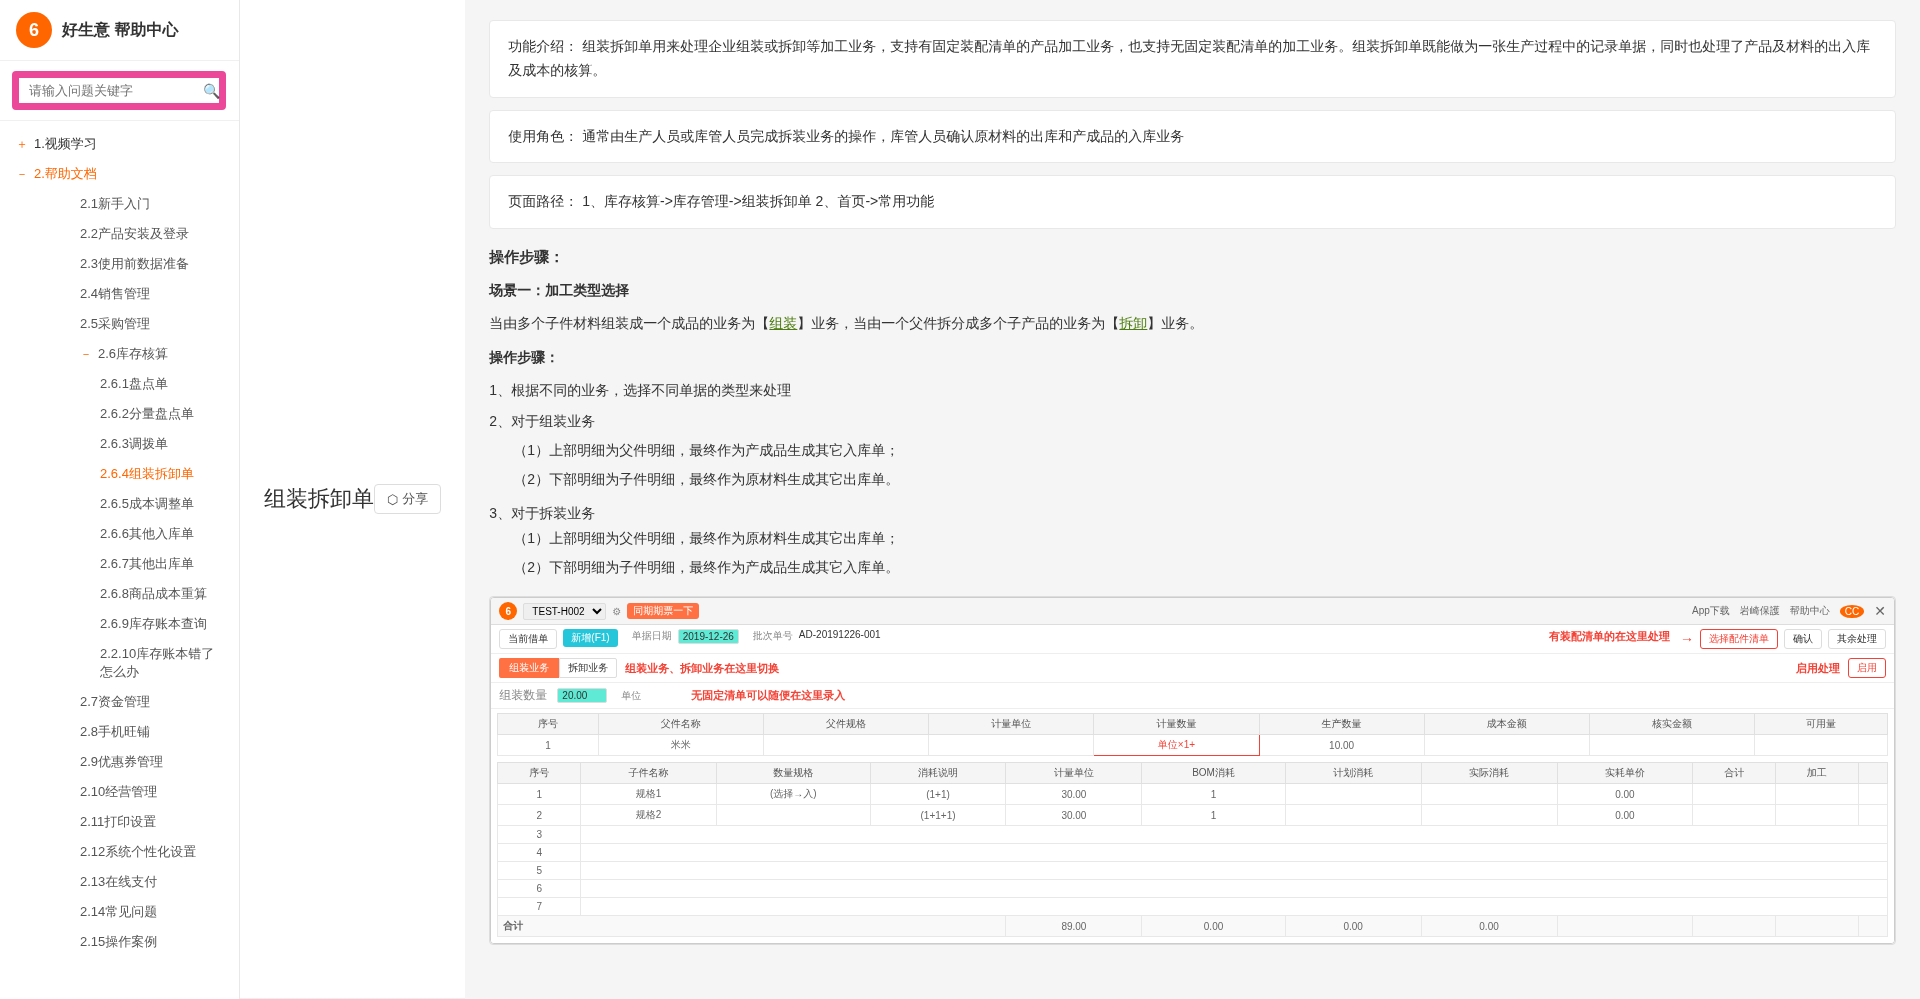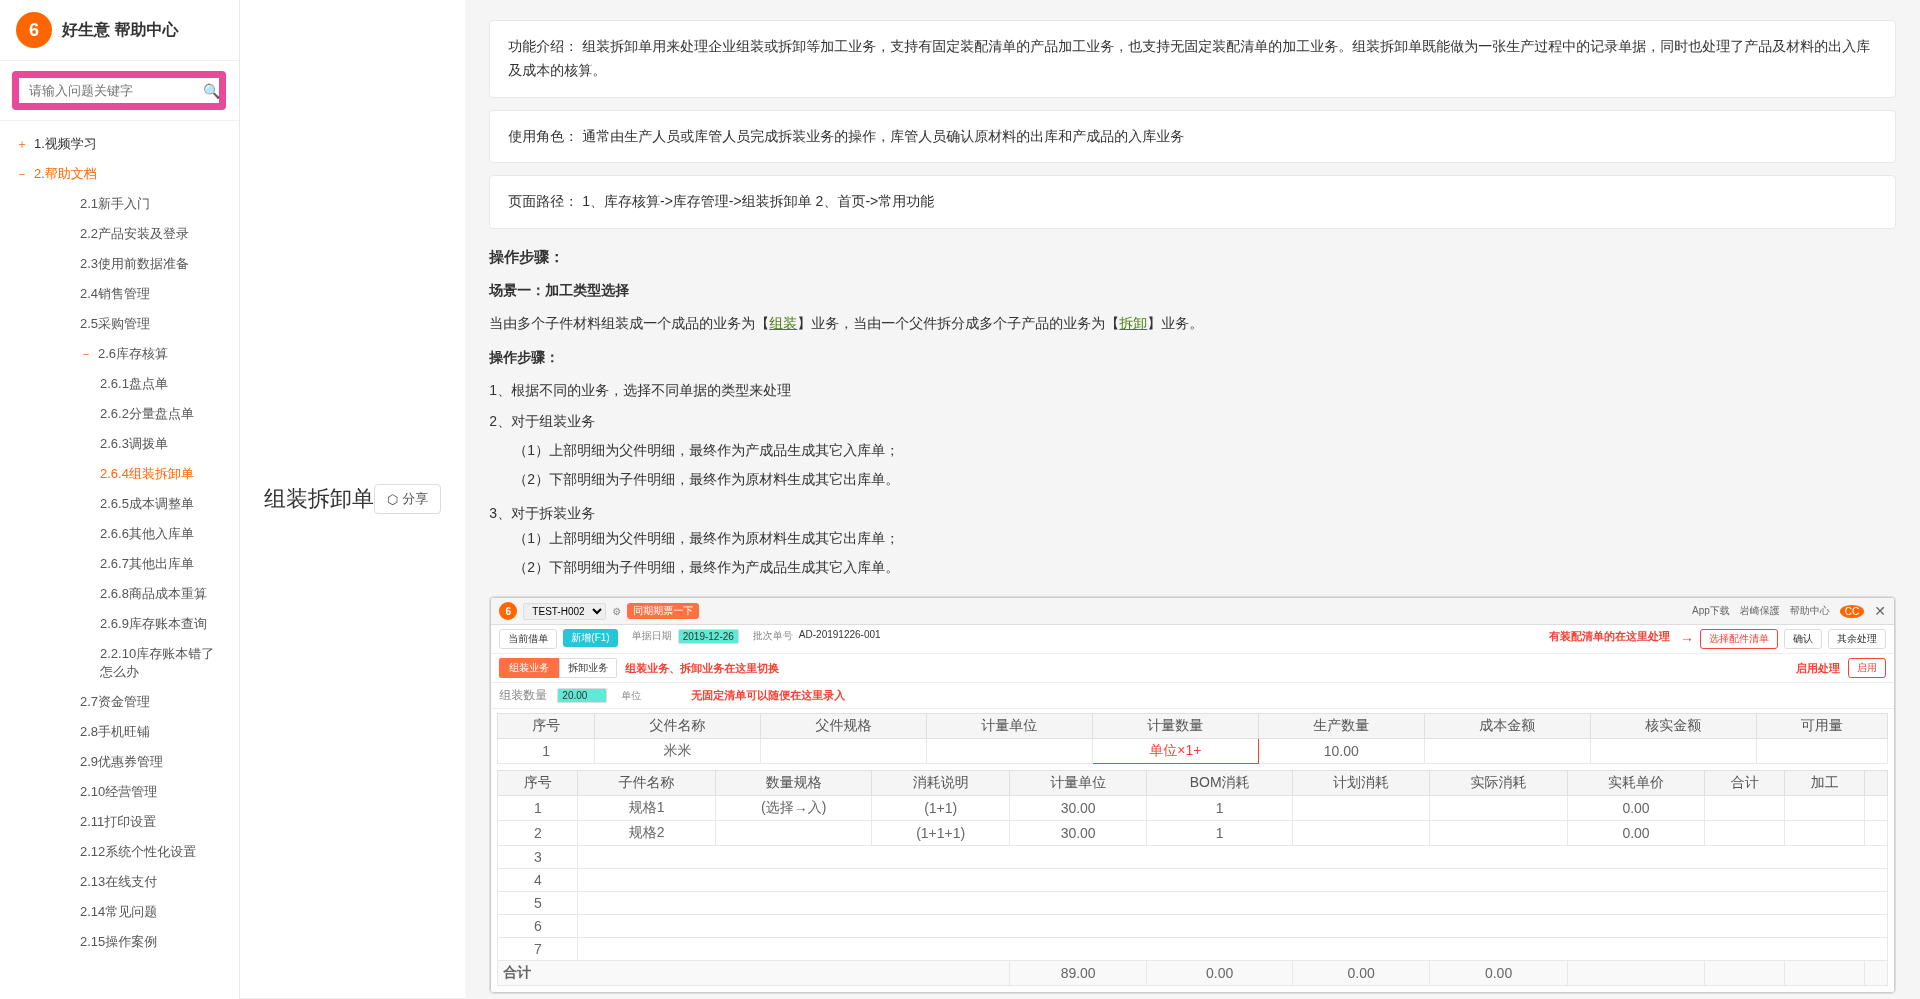--- a/index.html
+++ b/index.html
@@ -216,21 +216,21 @@
       background: #ff7043;
       border: none;
       color: #fff;
       border-radius: 3px;
       padding: 2px 10px;
       font-size: 11px;
     }
     .mock-table {
       width: 100%;
       border-collapse: collapse;
-      font-size: 14px;
+      font-size: 10px;
       border-radius: 6px;
     }
     .mock-table th {
       background: #f5f5f5;
       border: 1px solid #e0e0e0;
       padding: 3px 5px;
       text-align: center;
       color: #555;
       font-weight: normal;
     }

